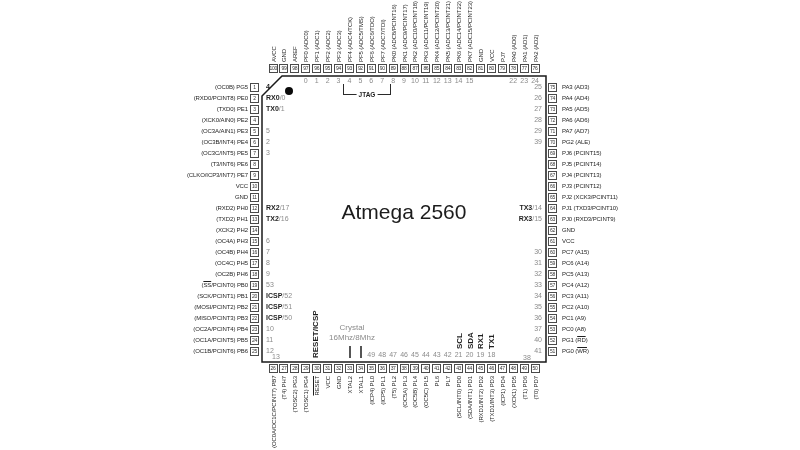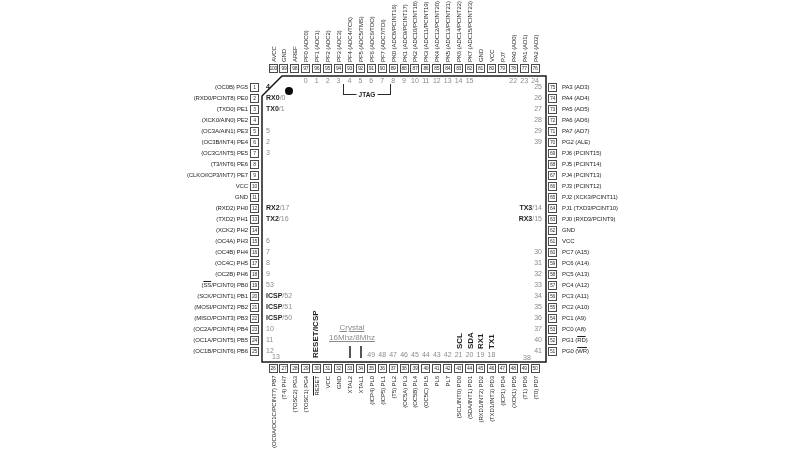--- a/index.html
+++ b/index.html
@@ -37,21 +37,21 @@
   .jtag-bracket{
     position:absolute;left:343px;top:84px;width:46px;height:10px;
     border-left:1px solid #2a2a2a;border-right:1px solid #2a2a2a;border-bottom:1px solid #2a2a2a;
   }
   .jtag-label{
     position:absolute;left:50%;bottom:-4px;transform:translateX(-50%);
     background:#fff;padding:0 2px;font-size:6.5px;font-weight:bold;color:#1f1f1f;line-height:7px;
   }
   .crystal-line{
     position:absolute;left:352px;transform:translateX(-50%);
-    font-size:8px;line-height:9px;color:#8b8b8b;white-space:nowrap;text-decoration:underline;
+    font-size:8px;line-height:9px;color:#8b8b8b;white-space:nowrap;
   }
   .xtal-tick{position:absolute;width:1.5px;height:12px;top:346px;background:#555;}
   .reset-icsp{
     position:absolute;left:311px;top:358px;width:62px;
     transform:rotate(-90deg);transform-origin:0 0;
     font-size:8px;font-weight:bold;color:#1f1f1f;white-space:nowrap;text-align:left;
   }
   .vlab-em{
     position:absolute;width:28px;transform:rotate(-90deg);transform-origin:0 0;
     font-size:8px;font-weight:bold;color:#1f1f1f;text-align:left;white-space:nowrap;
@@ -60,20 +60,21 @@
 </style>
 </head>
 <body>
 
 <div class="stage" id="stage">
 
   <svg class="chip-svg" width="800" height="450">
     <path d="M 282 76 L 546 76 L 546 362 L 262 362 L 262 96 Z" fill="#ffffff" stroke="#1a1a1a" stroke-width="1.5"></path>
   </svg>
 
+  <div class="chip-title">Atmega 2560</div>
 
   <div class="pin1-dot"></div>
 
   <div class="jtag-bracket">
     <span class="jtag-label">JTAG</span>
   </div>
 
   <div class="crystal-line" style="top:323px;">Crystal</div>
   <div class="crystal-line" style="top:333px;">16Mhz/8Mhz</div>
   <div class="xtal-tick" style="left:349px;"></div>

